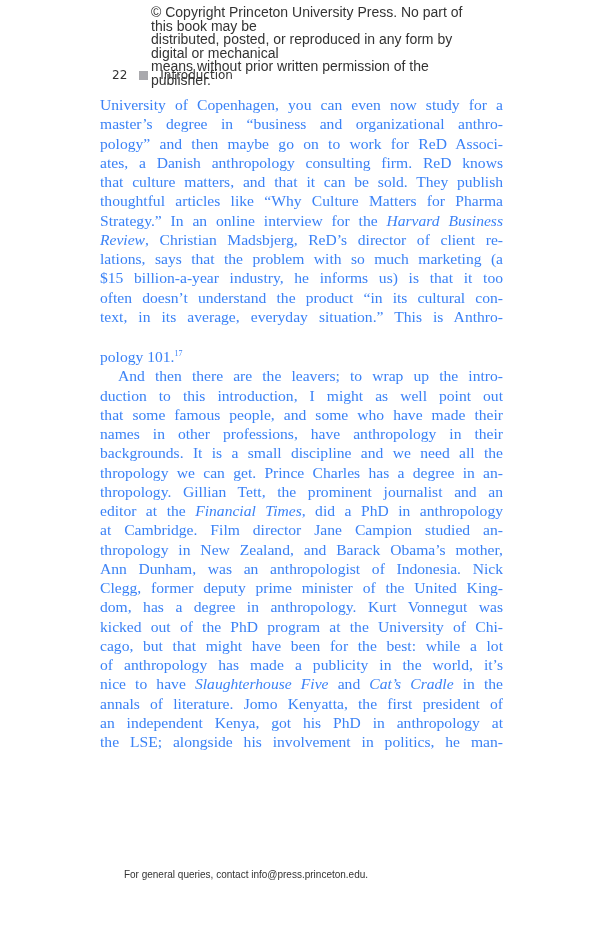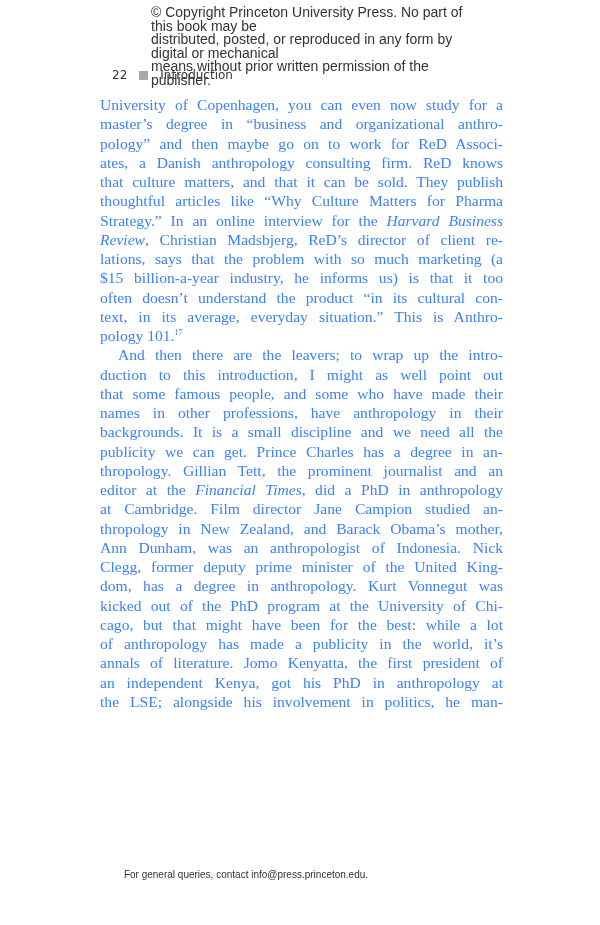--- a/index.html
+++ b/index.html
@@ -15,21 +15,21 @@
     display: flex; align-items: center; margin-left: 12px;
   }
   .running-head .folio { margin-right: 12px; }
   .running-head .square { width: 9px; height: 9px; background: #a9a9ad; display: inline-block; margin-right: 12px; }
   .body-text {
     position: absolute; left: 100px; top: 95px; width: 403px;
     font-family: "Liberation Serif", serif; font-size: 15.6px; line-height: 19.25px;
     color: #3b82f6;
   }
   .line { display: block; text-align: justify; text-align-last: justify; white-space: nowrap; height: 19.25px; }
-  .line.last { text-align-last: left; }
+  .line.last { text-align-last: left; margin-top: 21px; }
   .line.indent { padding-left: 18px; }
   i { font-style: italic; }
   sup { font-size: 8px; vertical-align: 6px; line-height: 0; }
   .footer {
     position: absolute; left: 0; top: 869px; width: 492px; text-align: center;
     font-family: "Liberation Sans", sans-serif; font-size: 10px; color: #333333;
   }
 </style>
 </head>
 <body>
@@ -58,29 +58,30 @@
     <span class="line"><span>lations, says that the problem with so much marketing (a</span></span>
     <span class="line"><span>$15 billion-a-year industry, he informs us) is that it too</span></span>
     <span class="line"><span>often doesn’t understand the product “in its cultural con-</span></span>
     <span class="line"><span>text, in its average, everyday situation.” This is Anthro-</span></span>
     <span class="line last"><span>pology 101.</span><sup>17</sup></span>
     <span class="line indent"><span>And then there are the leavers; to wrap up the intro-</span></span>
     <span class="line"><span>duction to this introduction, I might as well point out</span></span>
     <span class="line"><span>that some famous people, and some who have made their</span></span>
     <span class="line"><span>names in other professions, have anthropology in their</span></span>
     <span class="line"><span>backgrounds. It is a small discipline and we need all the</span></span>
-    <span class="line"><span>publicity we can get. Prince Charles has a degree in an-</span></span>
+    <span class="line"><span>thropology we can get. Prince Charles has a degree in an-</span></span>
     <span class="line"><span>thropology. Gillian Tett, the prominent journalist and an</span></span>
     <span class="line"><span>editor at the </span><i>Financial Times</i><span>, did a PhD in anthropology</span></span>
     <span class="line"><span>at Cambridge. Film director Jane Campion studied an-</span></span>
     <span class="line"><span>thropology in New Zealand, and Barack Obama’s mother,</span></span>
     <span class="line"><span>Ann Dunham, was an anthropologist of Indonesia. Nick</span></span>
     <span class="line"><span>Clegg, former deputy prime minister of the United King-</span></span>
     <span class="line"><span>dom, has a degree in anthropology. Kurt Vonnegut was</span></span>
     <span class="line"><span>kicked out of the PhD program at the University of Chi-</span></span>
     <span class="line"><span>cago, but that might have been for the best: while a lot</span></span>
     <span class="line"><span>of anthropology has made a publicity in the world, it’s</span></span>
+    <span class="line"><span>nice to have </span><i>Slaughterhouse Five</i><span> and </span><i>Cat’s Cradle</i><span> in the</span></span>
     <span class="line"><span>annals of literature. Jomo Kenyatta, the first president of</span></span>
     <span class="line"><span>an independent Kenya, got his PhD in anthropology at</span></span>
     <span class="line"><span>the LSE; alongside his involvement in politics, he man-</span></span>
   </div>
 
 <div class="footer">For general queries, contact info@press.princeton.edu.</div>
 
 </body></html>

